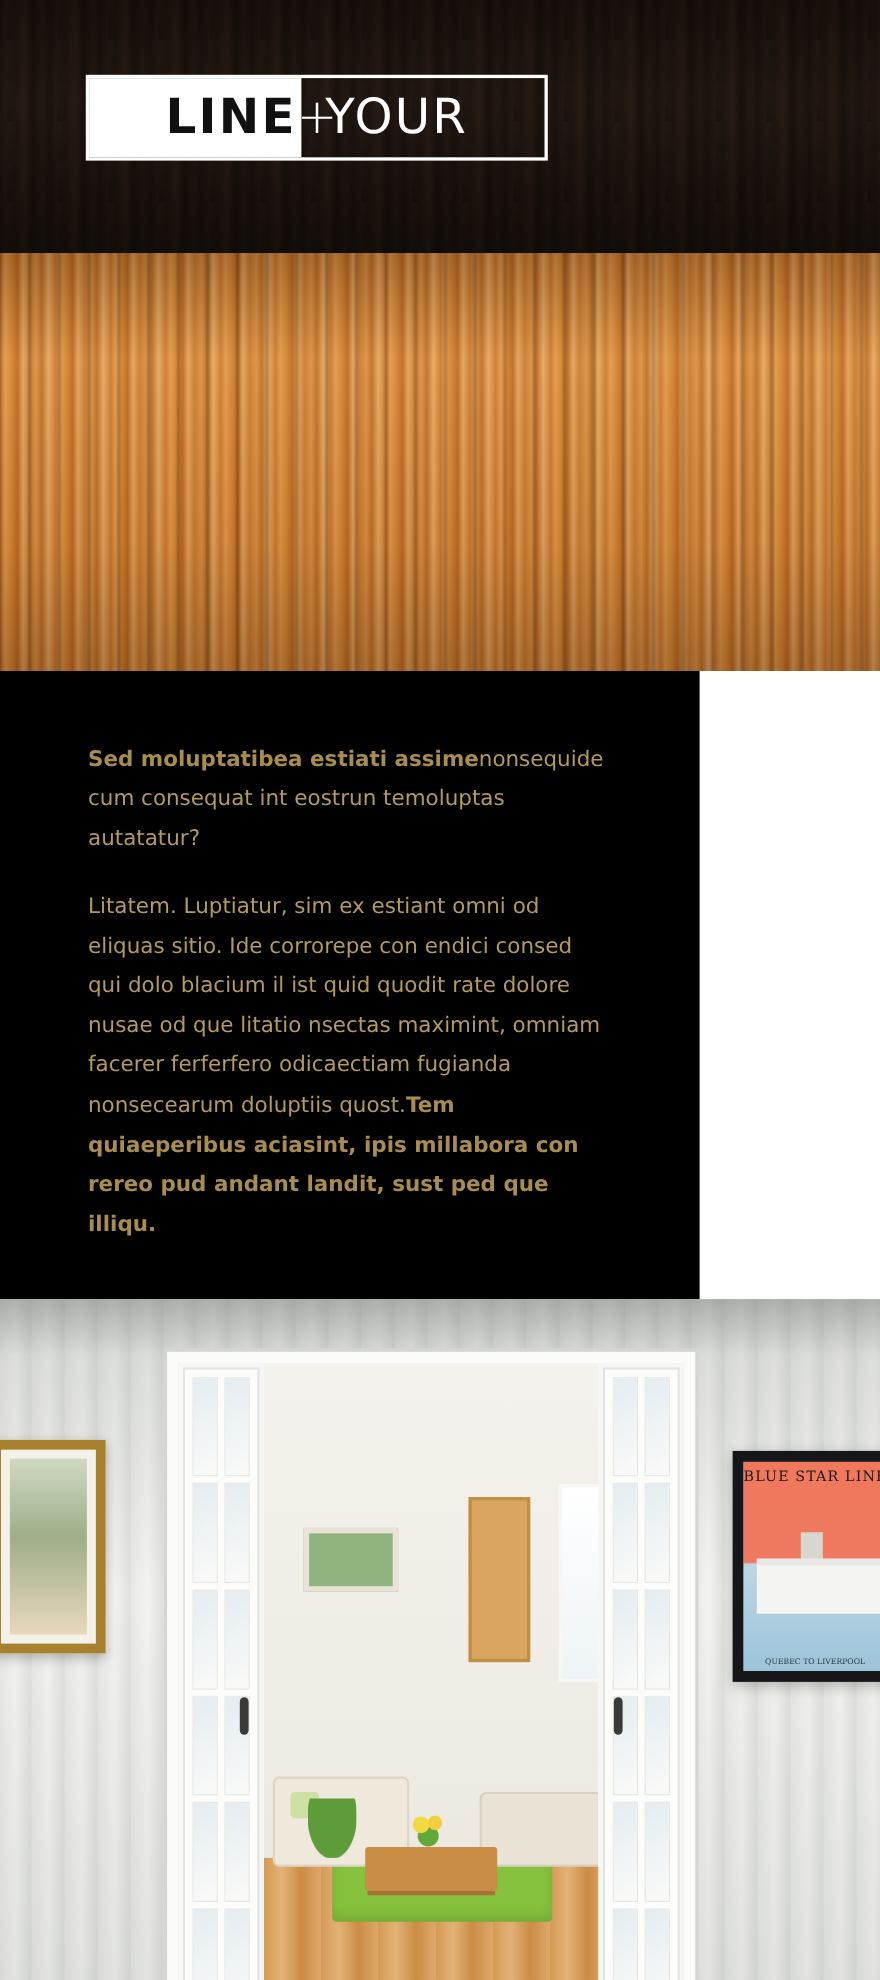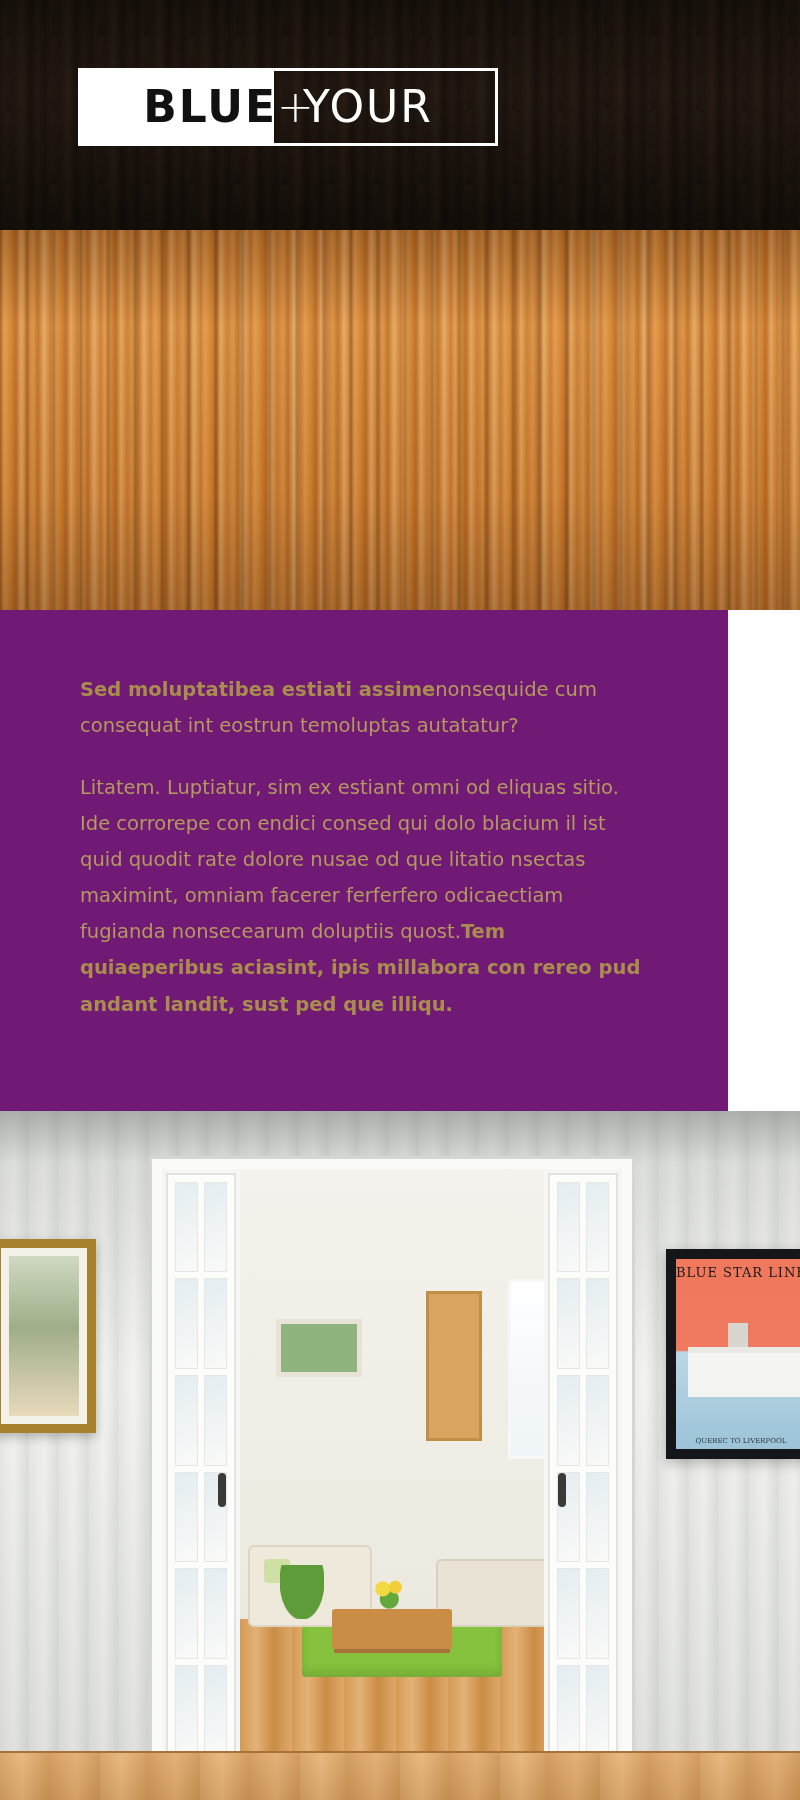--- a/index.html
+++ b/index.html
@@ -166,23 +166,23 @@
     position: absolute;
     inset: 0;
     background:
       linear-gradient(180deg, rgba(60,25,5,0.30) 0%, rgba(255,200,140,0.10) 25%, rgba(120,55,15,0.12) 70%, rgba(60,25,5,0.30) 100%);
     pointer-events: none;
   }
 
   
   .content {
     position: relative;
-    width: 728px;
-    background: #701a75;
-    padding: 62px 80px 80px 80px;
+    width: 636px;
+    background: #000000;
+    padding: 62px 80px 42px 80px;
     box-sizing: border-box;
   }
   .copy {
     font-family: "DejaVu Sans", "Liberation Sans", sans-serif;
     font-size: 19.5px;
     line-height: 1.85;
     color: #b49a5f;
     margin: 0 0 26px 0;
     max-width: 640px;
   }
@@ -498,21 +498,21 @@
 </head>
 <body>
 
 <div class="page">
 
   <div class="header">
     <div class="logo-box">
       <div class="logo-inner">
         <div class="logo-white-block"></div>
         <div class="logo-label">
-          <span class="logo-text logo-word-1">BLUE</span>
+          <span class="logo-text logo-word-1">LINE</span>
           <span class="logo-text logo-plus">+</span>
           <span class="logo-text logo-word-2">YOUR</span>
         </div>
       </div>
     </div>
   </div>
 
   <div class="wood-band"></div>
 
   <div class="content">

